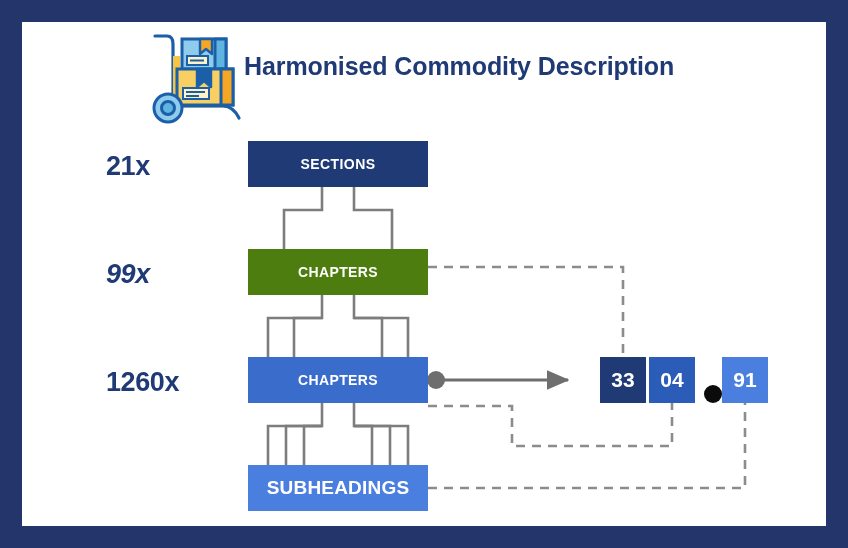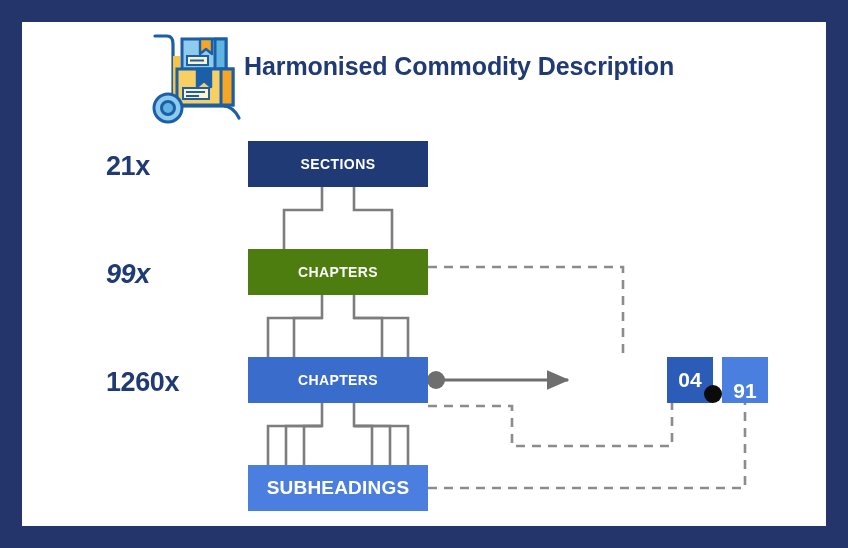--- a/index.html
+++ b/index.html
@@ -99,22 +99,22 @@
     height: 46px;
     display: flex;
     align-items: center;
     justify-content: center;
     color: #ffffff;
     font-size: 21px;
     font-weight: bold;
     box-sizing: border-box;
   }
   #code-0 { left: 578px; background: #1F3A75; }
-  #code-1 { left: 645px; background: #2B5CB8; }
-  #code-2 { left: 700px; background: #4A7FE0; align-items: flex-end; }
+  #code-1 { left: 627px; background: #2B5CB8; }
+  #code-2 { left: 700px; background: #4A7FE0; }
   #code-dot {
     position: absolute;
     left: 682px;
     top: 363px;
     width: 18px;
     height: 18px;
     border-radius: 50%;
     background: #0b0b0b;
   }
 
@@ -223,20 +223,23 @@
 
     <div class="mult mult-headings">1260x</div>
     <div class="hbox" id="box-headings">
       <span>CHAPTERS</span>
     </div>
 
     <div class="hbox small-text" id="box-subheadings">
       <span>SUBHEADINGS</span>
     </div>
 
+    <div class="cbox" id="code-0">
+      <span>33</span>
+    </div>
     <div class="cbox" id="code-1">
       <span>04</span>
     </div>
     <div id="code-dot"></div>
     <div class="cbox" id="code-2">
       <span>91</span>
     </div>
 
   </div>
 </div>

